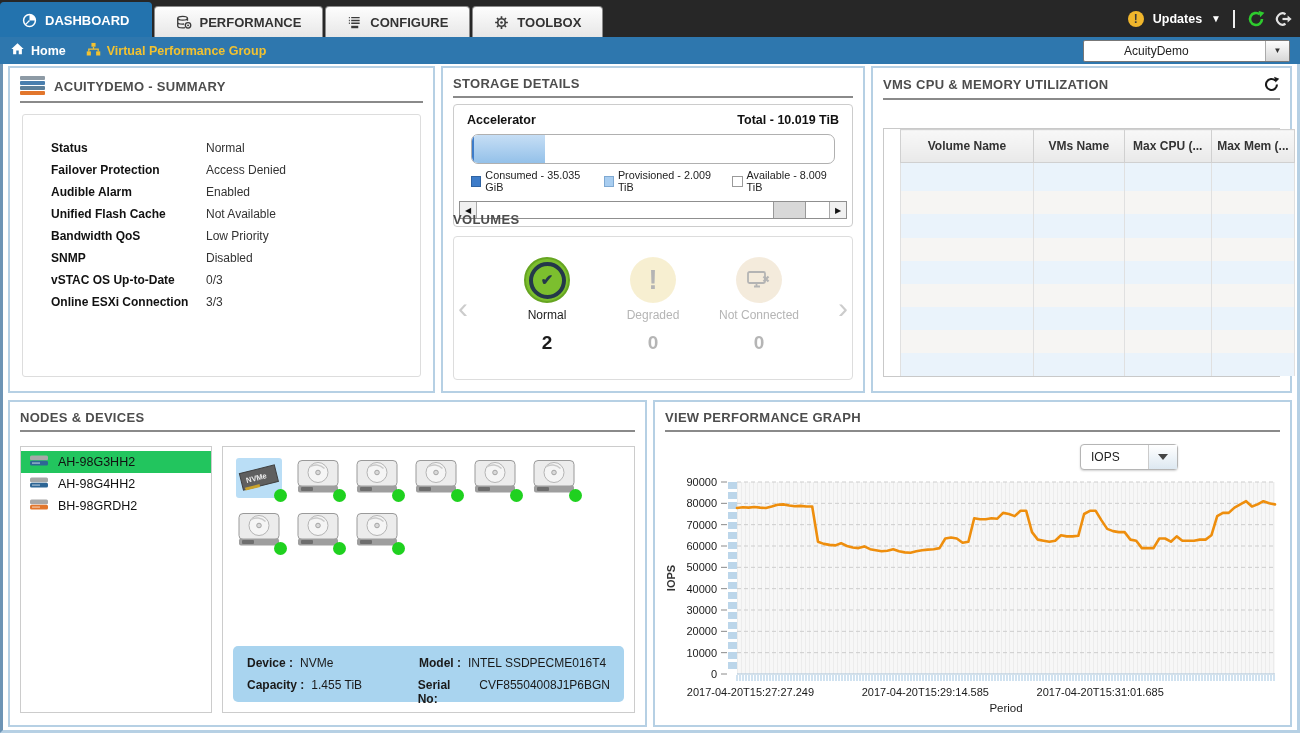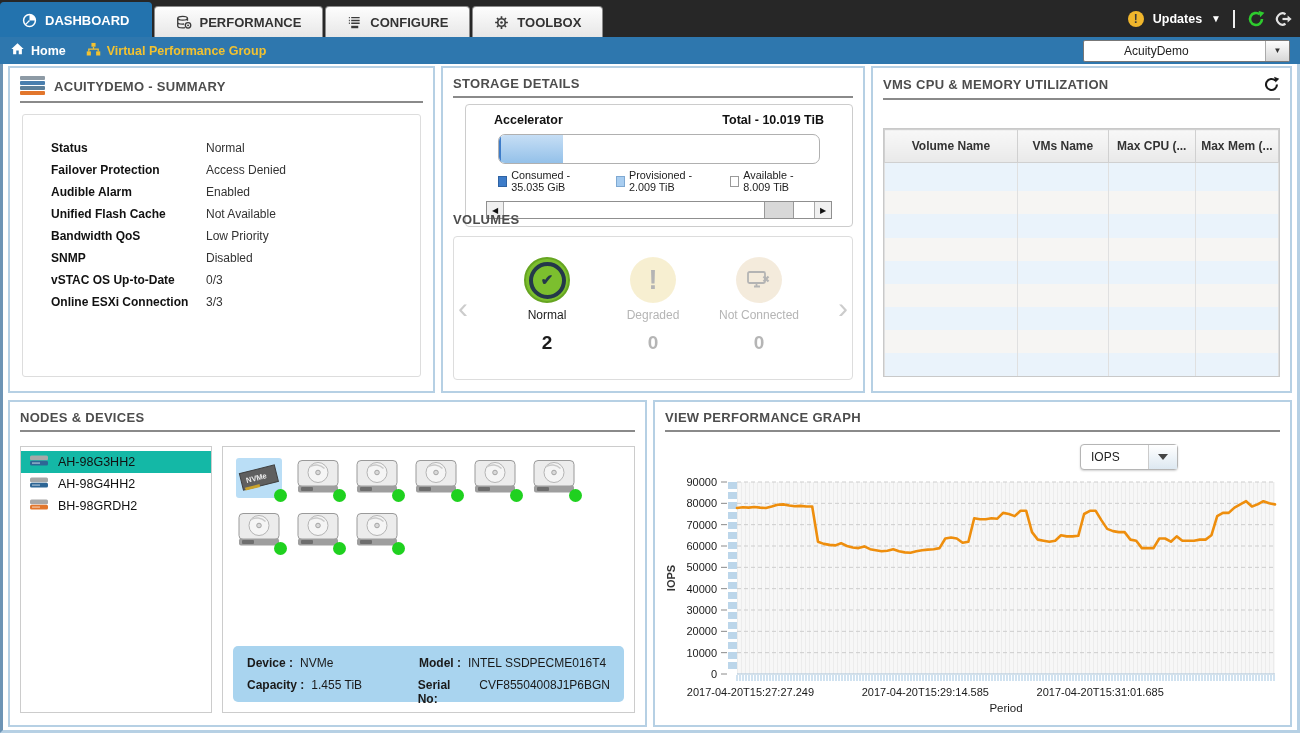--- a/index.html
+++ b/index.html
@@ -49,21 +49,21 @@
   .refresh-btn{margin-left:auto;cursor:pointer;display:flex;align-items:center;}
 
   
   #summary-box{position:absolute;left:12px;top:46px;right:12px;bottom:14px;border:1px solid #ddd;
        border-radius:3px;padding:26px 8px 10px 28px;box-sizing:border-box;}
   .sum-row{display:flex;margin-bottom:8px;font-size:12px;}
   .sum-label{width:155px;font-weight:bold;color:#111;}
   .sum-value{color:#333;}
 
   
-  .storage-card{position:absolute;left:10px;right:10px;top:36px;border:1px solid #ccc;border-radius:4px;padding:8px 19px 7px;margin-left:12px;}
+  .storage-card{position:absolute;left:10px;right:10px;top:36px;border:1px solid #ccc;border-radius:4px;padding:8px 4px 7px;}
   .sc-head{display:flex;justify-content:space-between;font-size:12.5px;font-weight:bold;color:#111;padding:0 9px;}
   .sc-bar{margin:7px 13px 5px;height:28px;border:1px solid #b0b0b0;border-radius:7px;overflow:hidden;display:flex;background:#fff;}
   .seg-consumed{background:#3d7cc9;height:100%;}
   .seg-provisioned{background:linear-gradient(#c6def5,#94c1e9);height:100%;}
   .sc-legend{display:flex;gap:11px;margin:2px 10px 0 13px;font-size:10.8px;color:#222;align-items:center;}
   .leg-item{display:flex;align-items:center;gap:4px;}
   .leg-swatch{width:11px;height:11px;border:1px solid #888;box-sizing:border-box;}
   .sc-scroll{display:flex;margin:8px 1px 0;height:16px;border:1px solid #8f8f8f;}
   .scroll-arrow{width:16px;background:#f0f0f0;display:flex;align-items:center;justify-content:center;
        font-size:8px;color:#111;cursor:pointer;}
@@ -85,31 +85,31 @@
   .vi-degraded{background:#f6edca;}
   .vi-bang{font-size:27px;font-weight:bold;color:#a8a8a8;}
   .vi-not-connected{background:#f3e8d7;}
   .vol-label{margin-top:6px;font-size:12px;color:#1c1c1c;line-height:1.15;}
   .vol-count{margin-top:9px;font-size:19px;font-weight:bold;color:#1c1c1c;}
   .vol-item.dim .vol-label,.vol-item.dim .vol-count{color:#b5b5b5;}
   .vol-item.dim .vol-icon{opacity:.85;}
 
   
   #vms-table{position:absolute;left:10px;right:10px;top:60px;bottom:14px;border:1px solid #c9c9c9;}
-  #vms-table table{width:100%;height:100%;border-collapse:collapse;table-layout:fixed;}
+  #vms-table table{width:100%;height:100%;border-collapse:collapse;table-layout:fixed;margin-left:16px;}
   #vms-table th{height:30px;background:linear-gradient(#f8f8f8,#e9e9e9);border:1px solid #d0d0d0;
        font-size:12px;color:#333;font-weight:bold;overflow:hidden;white-space:nowrap;cursor:pointer;}
   #vms-table td{border-left:1px solid #e0e0e0;border-right:1px solid #e0e0e0;}
   #vms-table tbody tr:nth-child(odd){background:#eaf3fb;}
   #vms-table tbody tr:nth-child(even){background:#f6f5f3;}
 
   
   #node-list{position:absolute;left:10px;top:44px;bottom:12px;width:192px;border:1px solid #ccc;padding-top:4px;box-sizing:border-box;}
   .node-item{display:flex;align-items:center;gap:9px;padding:3px 8px;font-size:12.5px;color:#111;cursor:pointer;}
-  .node-item.selected{background:#14b8a6;text-align:center;}
+  .node-item.selected{background:#22c55e;text-align:center;}
   #device-area{position:absolute;left:212px;right:10px;top:44px;bottom:12px;border:1px solid #ccc;}
   #device-grid{position:absolute;left:13px;right:8px;top:11px;display:flex;flex-wrap:wrap;column-gap:13px;row-gap:13px;}
   .device{position:relative;width:46px;height:40px;cursor:pointer;}
   .device.selected{background:#badef6;border-radius:3px;}
   .dot{position:absolute;right:-5px;bottom:-4px;width:13px;height:13px;border-radius:50%;background:#1fd11f;}
   .device-info{position:absolute;left:10px;right:10px;bottom:10px;height:56px;background:#a9d4ef;
        border-radius:5px;padding:10px 14px;box-sizing:border-box;font-size:12px;color:#1a1a1a;}
   .di-row{display:flex;margin-bottom:8px;}
   .di-pair1{width:172px;display:flex;gap:7px;}
   .di-pair2{display:flex;gap:7px;}

